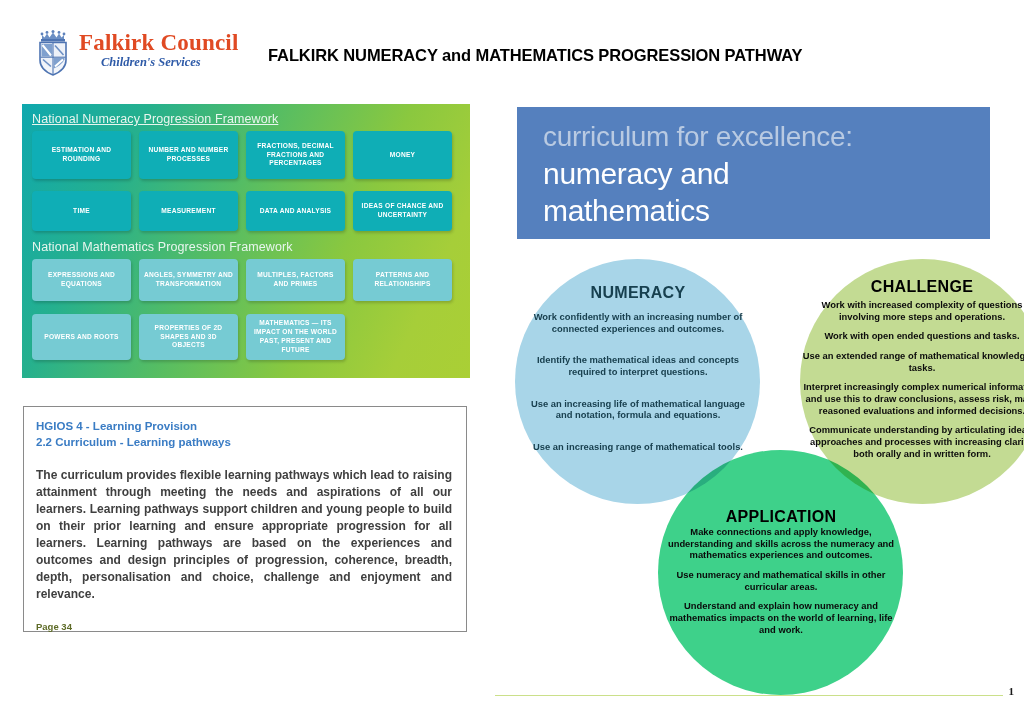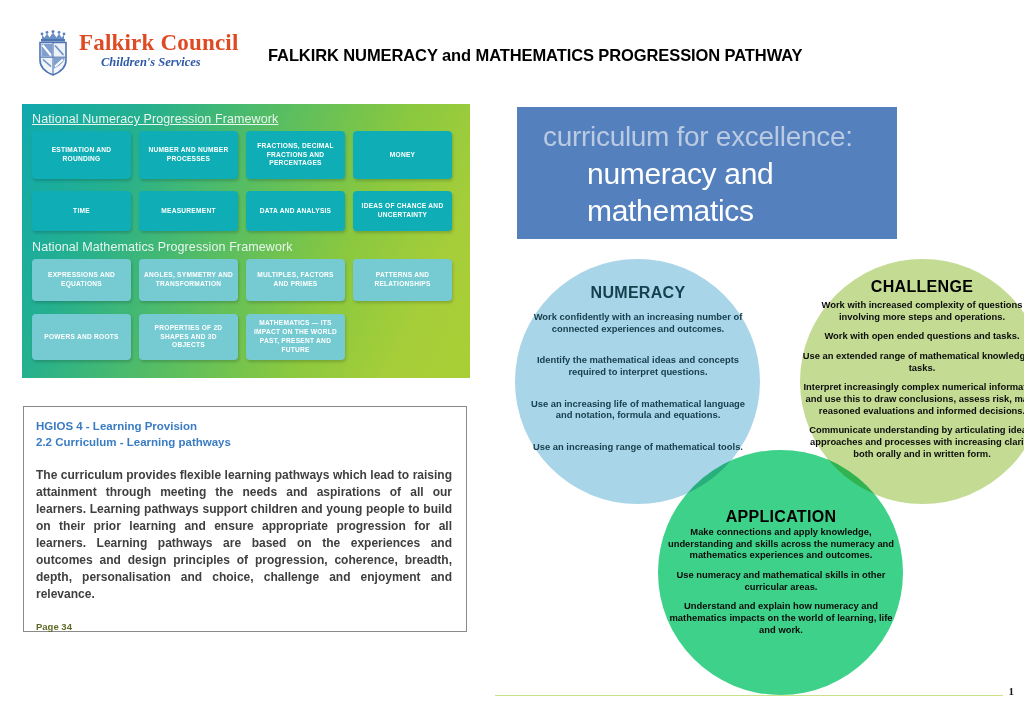--- a/index.html
+++ b/index.html
@@ -157,39 +157,38 @@
     margin-top: 18px;
     color: #5E6B27;
     font-size: 9.5px;
     font-weight: bold;
   }
 
   
   #cfe-banner {
     position: absolute;
     left: 517px; top: 107px;
-    width: 380px; height: 132px;
+    width: 473px; height: 132px;
     background: #5580BE;
     box-sizing: border-box;
     padding: 12px 0 0 26px;
   }
   #cfe-line1 {
     font-size: 28px;
     color: #B9CAE2;
     font-weight: normal;
     line-height: 1.28;
     letter-spacing: -0.3px;
   }
   .cfe-line-b {
     font-size: 30px;
     color: #FFFFFF;
     font-weight: normal;
     line-height: 1.24;
     letter-spacing: -0.3px;
-    margin-left: 44px;
   }
 
   
   #venn {
     position: absolute;
     left: 505px; top: 252px;
     width: 519px; height: 440px;
   }
   .venn-circle {
     position: absolute;

